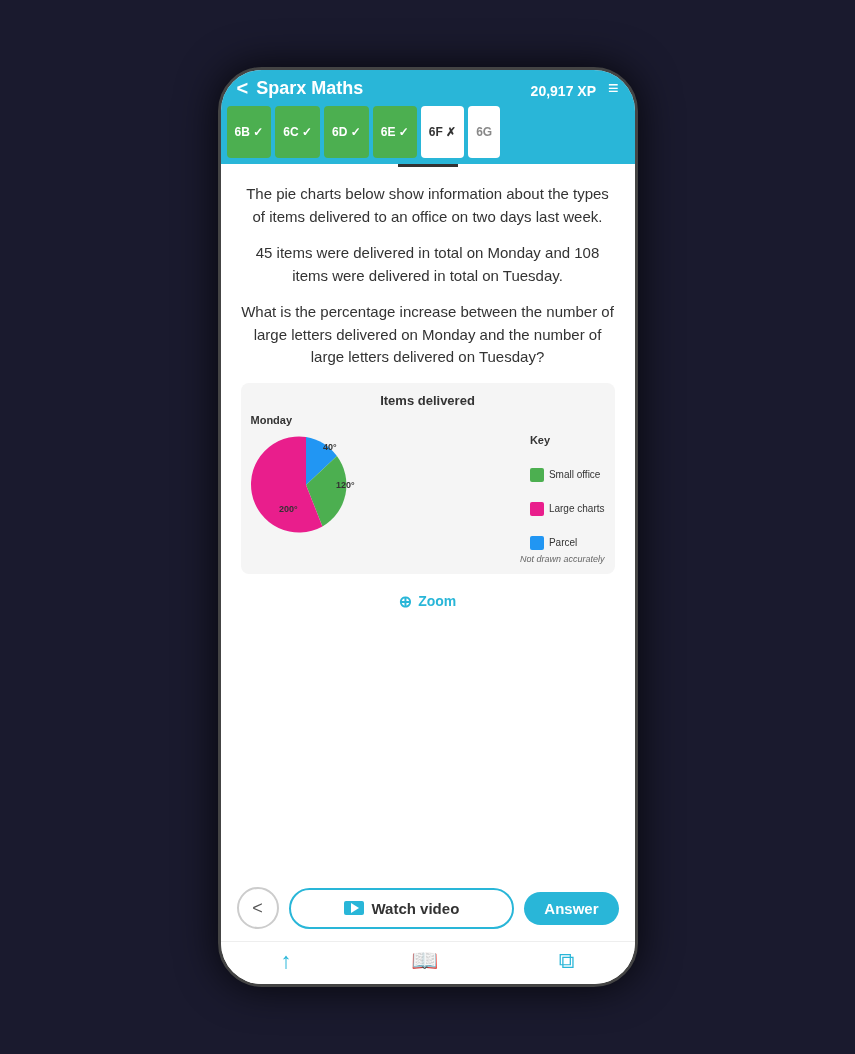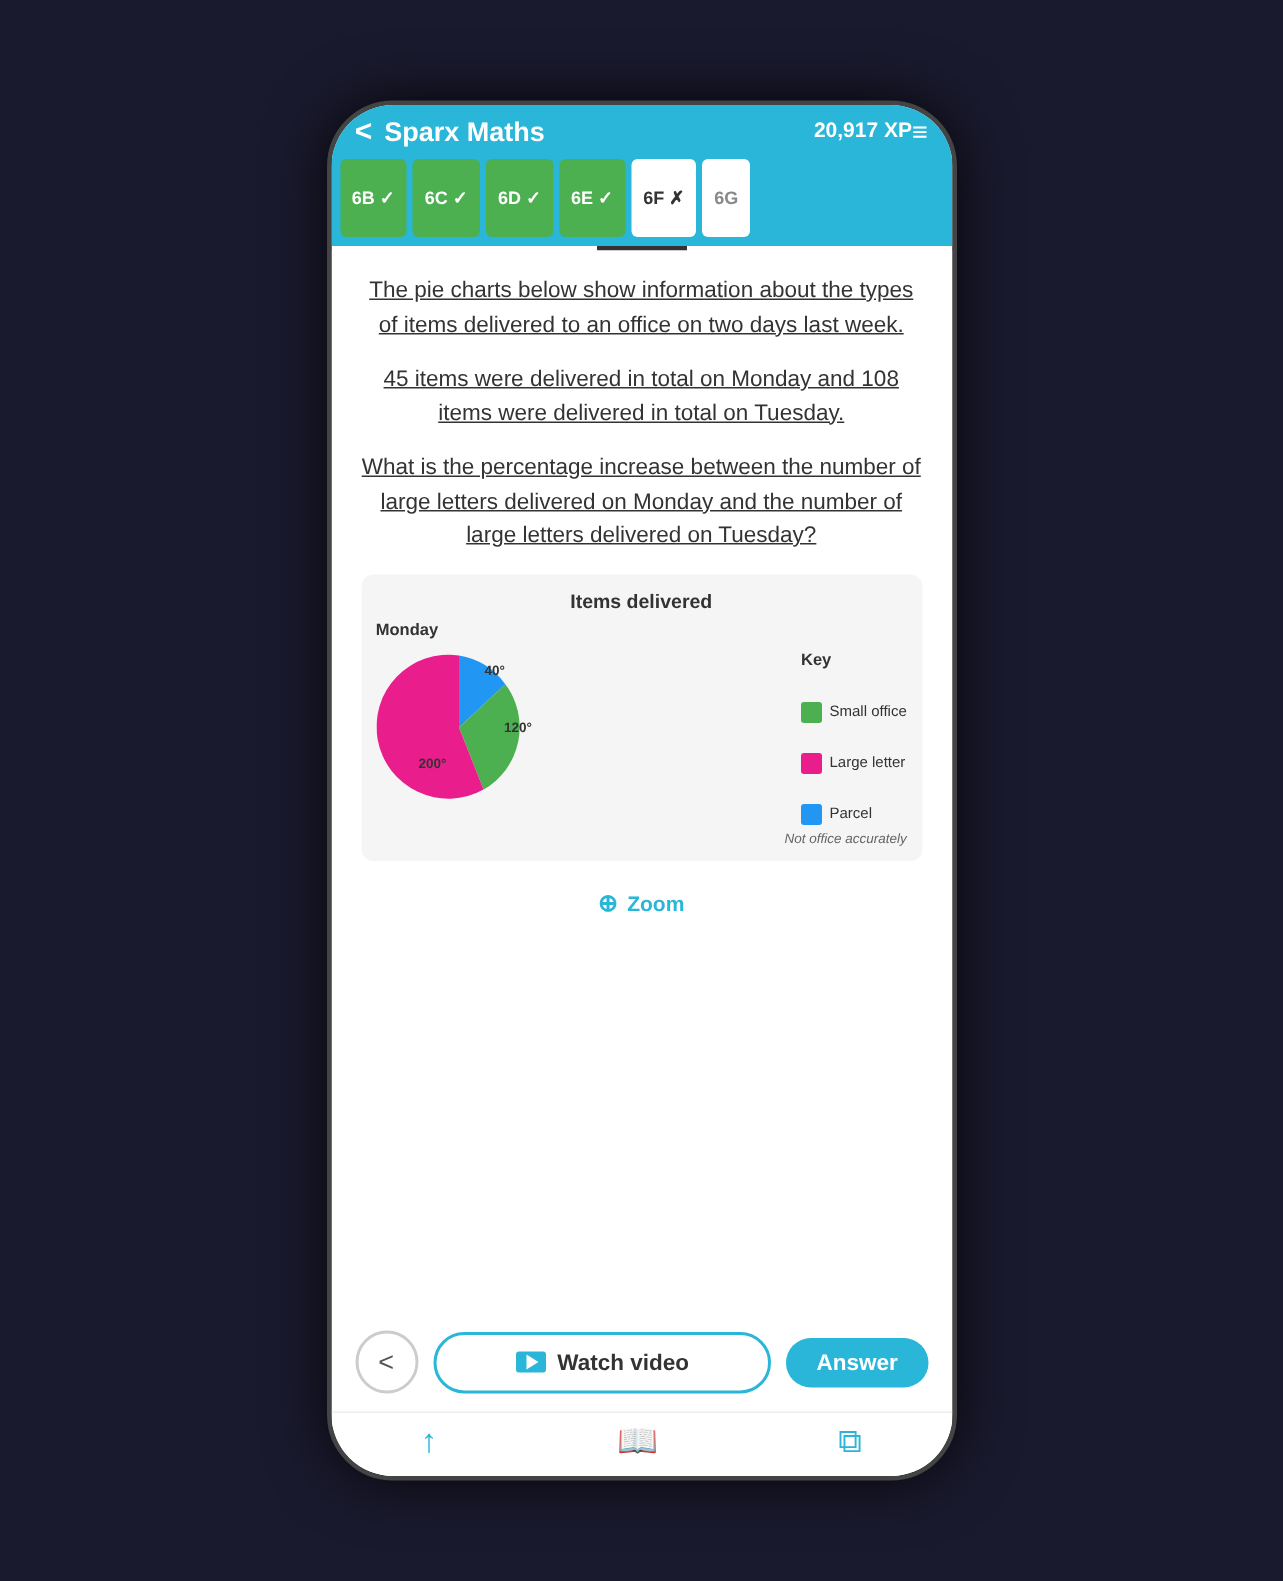--- a/index.html
+++ b/index.html
@@ -53,21 +53,22 @@
       font-size: 20px;
       font-weight: bold;
     }
     .app-title {
       color: #fff;
       font-size: 18px;
       font-weight: bold;
     }
     .status-bar-right {
       display: flex;
-      align-items: flex-start;
+      align-items: flex-end;
+      gap: 12px;
     }
     .xp-text {
       color: #fff;
       font-size: 14px;
       font-weight: bold;
     }
     .hamburger {
       color: #fff;
       font-size: 18px;
     }
@@ -115,21 +116,20 @@
       padding: 16px 20px;
       background: #fff;
     }
 
     .question-text {
       text-align: center;
       font-size: 15px;
       color: #333;
       line-height: 1.5;
       margin-bottom: 14px;
-      text-decoration: underline;
     }
 
     
     .chart-container {
       background: #f5f5f5;
       border-radius: 8px;
       padding: 10px;
       margin: 10px 0;
     }
     .chart-title {
@@ -353,30 +353,30 @@
 
 
           <div class="key-section">
             <div class="key-title">Key</div>
             <div class="key-item">
               <div class="key-color" style="background:#4caf50;"></div>
               <span>Small office</span>
             </div>
             <div class="key-item">
               <div class="key-color" style="background:#e91e8c;"></div>
-              <span>Large letter</span>
+              <span>Large charts</span>
             </div>
             <div class="key-item">
               <div class="key-color" style="background:#2196f3;"></div>
               <span>Parcel</span>
             </div>
           </div>
 
         </div>
-        <div class="not-accurate">Not office accurately</div>
+        <div class="not-accurate">Not drawn accurately</div>
       </div>
 
       <div class="zoom-row">
         <span class="zoom-icon">⊕</span>
         <span>Zoom</span>
       </div>
 
     </div>
 
     <div class="bottom-bar">

